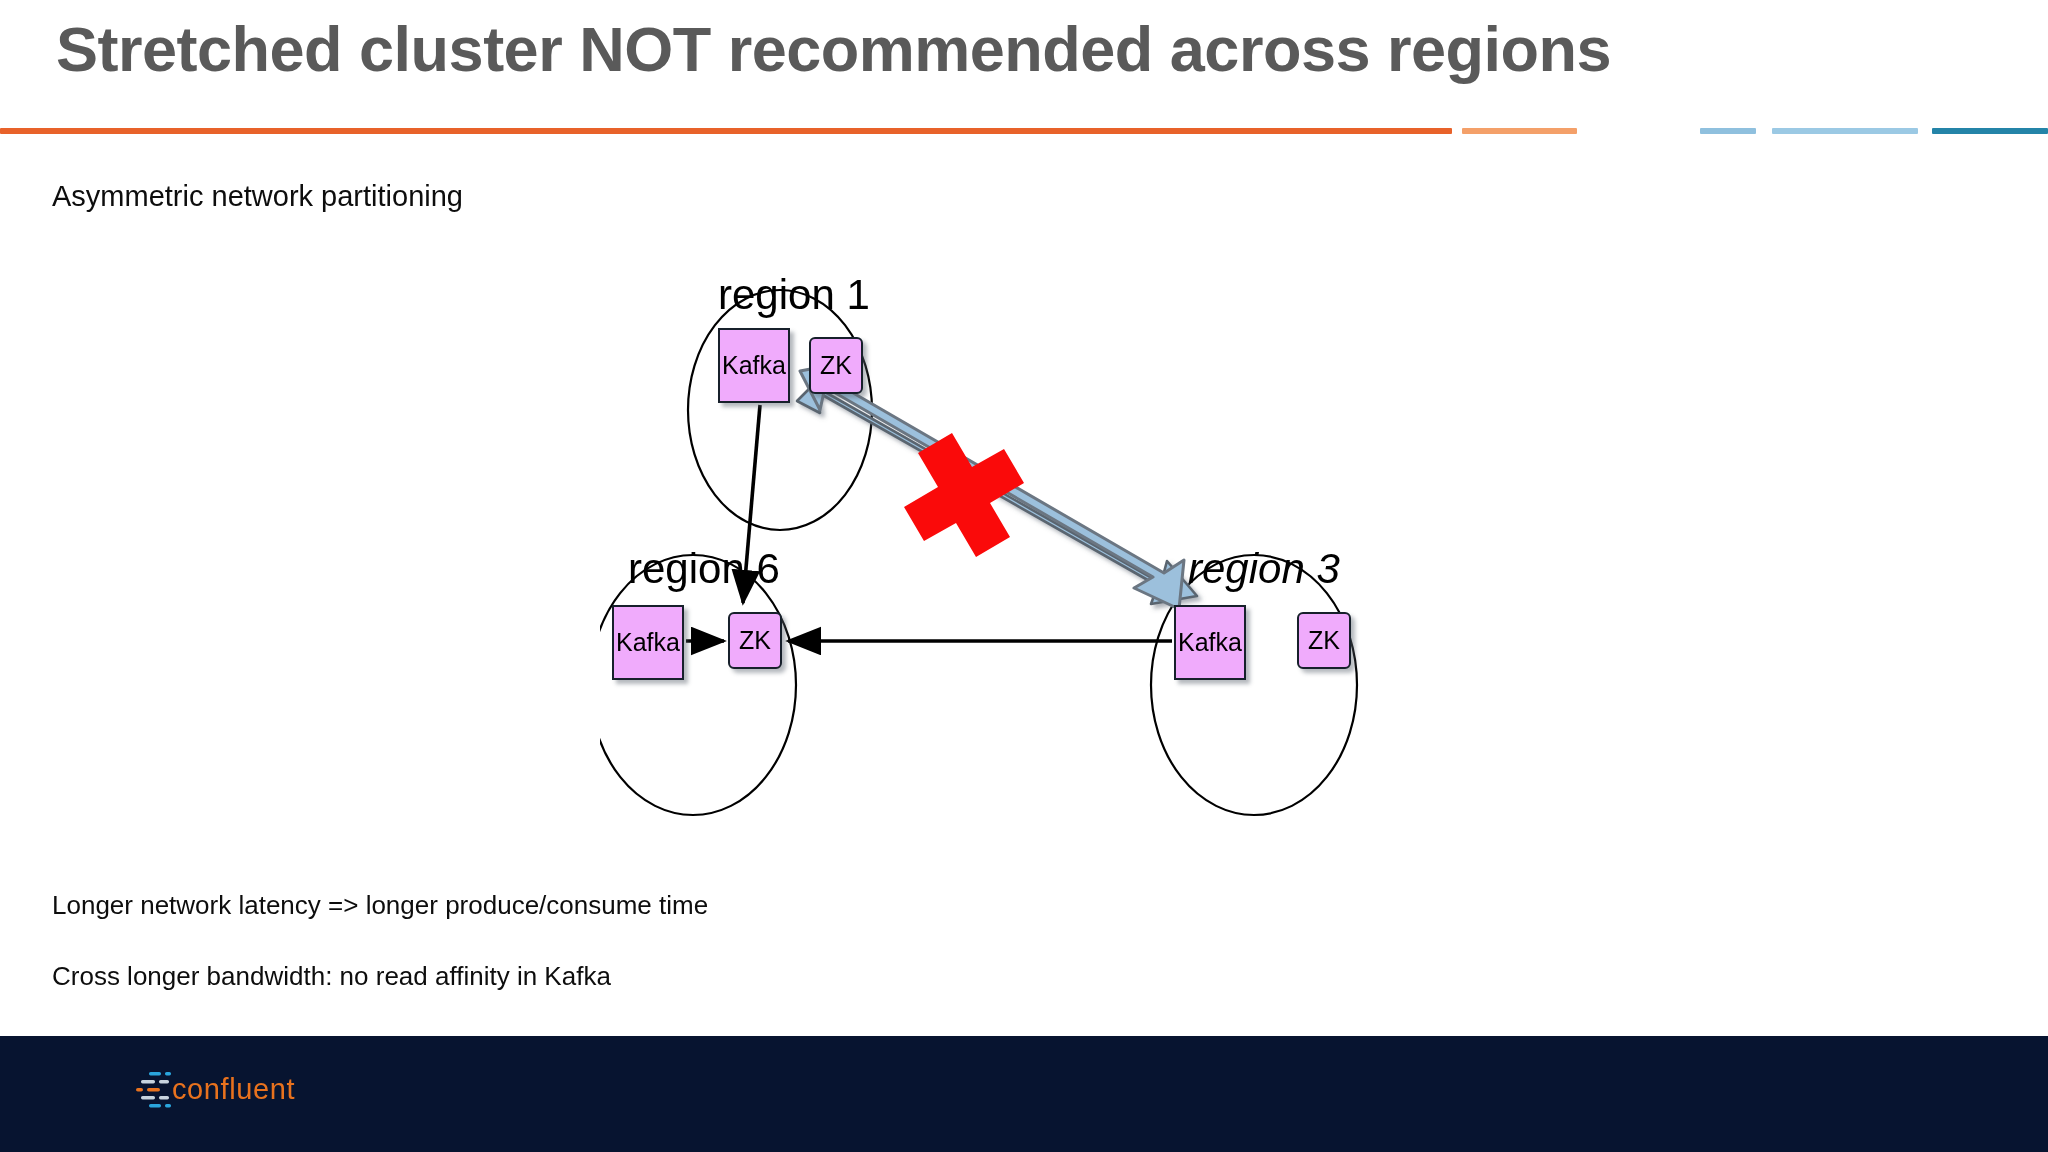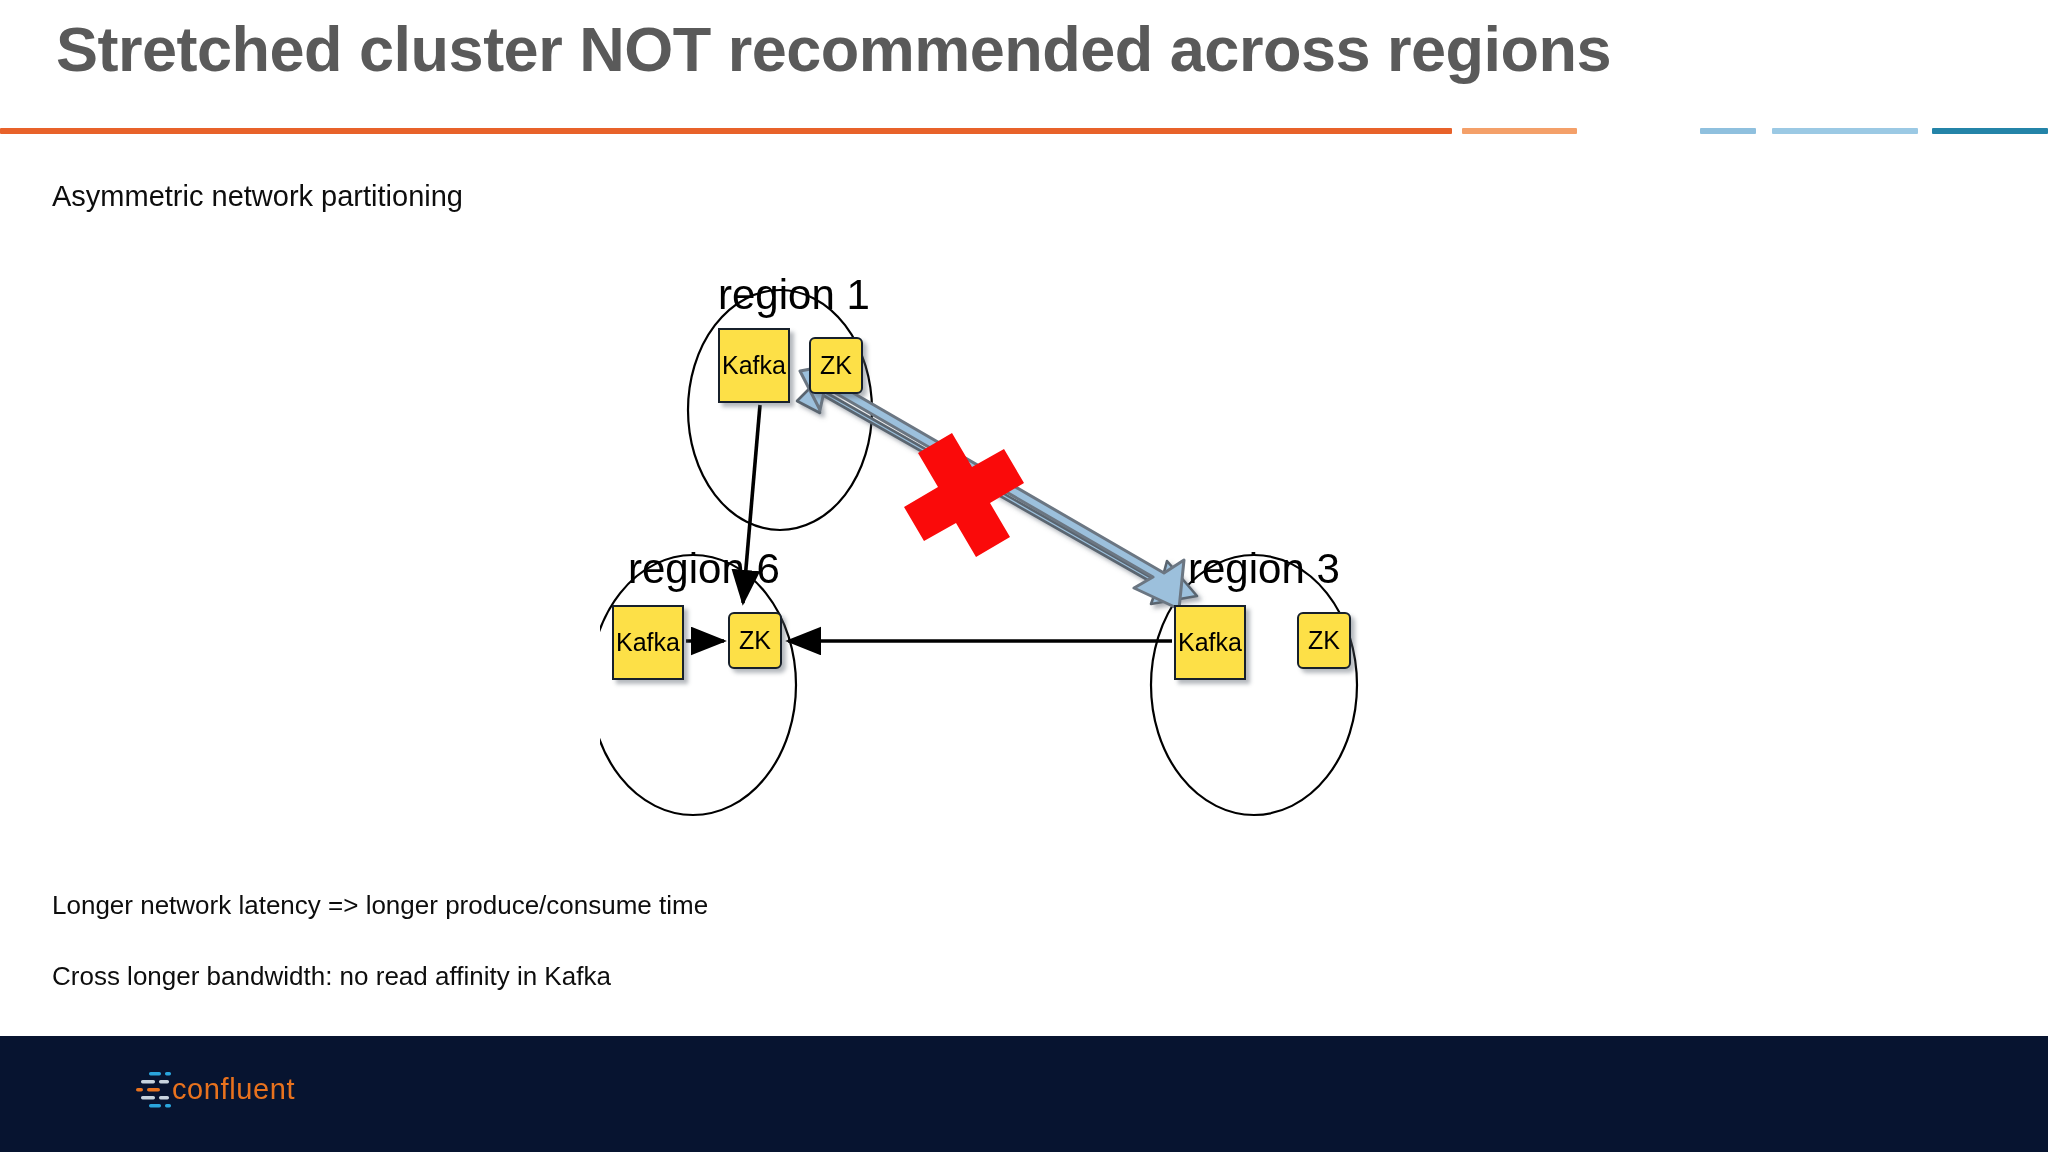--- a/index.html
+++ b/index.html
@@ -57,21 +57,21 @@
     position: absolute;
     left: 600px;
     top: 255px;
     width: 860px;
     height: 610px;
   }
   #diagram svg { display: block; }
 
   .node-box {
     position: absolute;
-    background: #fde047;
+    background: #f0abfc;
     border: 2px solid #17202b;
     box-sizing: border-box;
     color: #000000;
     display: flex;
     align-items: center;
     justify-content: center;
     text-align: center;
     box-shadow: 4px 4px 4px rgba(90,100,110,0.45);
     font-size: 25px;
     line-height: 1.18;
@@ -181,21 +181,21 @@
 
     <g>
       <path d="M 318,198 L 352,178 L 372,212 L 404,194 L 424,228
                L 390,248 L 410,282 L 376,302 L 356,268 L 324,286
                L 304,252 L 338,232 Z" fill="#FA0A0A"></path>
     </g>
   </svg>
 
   <div class="region-label" style="left:118px; top:16px;">region 1</div>
   <div class="region-label" style="left:28px; top:290px;">region 6</div>
-  <div class="region-label" style="left:588px; top:290px;">region 3</div>
+  <div class="region-label" style="left:588px; top:290px;font-style:italic;">region 3</div>
 
   <div class="node-box kafka" style="left:118px; top:73px; width:72px; height:75px;">Kafka</div>
   <div class="node-box zk" style="left:209px; top:82px; width:54px; height:57px;">ZK</div>
 
   <div class="node-box kafka" style="left:12px; top:350px; width:72px; height:75px;">Kafka</div>
   <div class="node-box zk" style="left:128px; top:357px; width:54px; height:57px;">ZK</div>
 
   <div class="node-box kafka" style="left:574px; top:350px; width:72px; height:75px;">Kafka</div>
   <div class="node-box zk" style="left:697px; top:357px; width:54px; height:57px;">ZK</div>
 </div>

